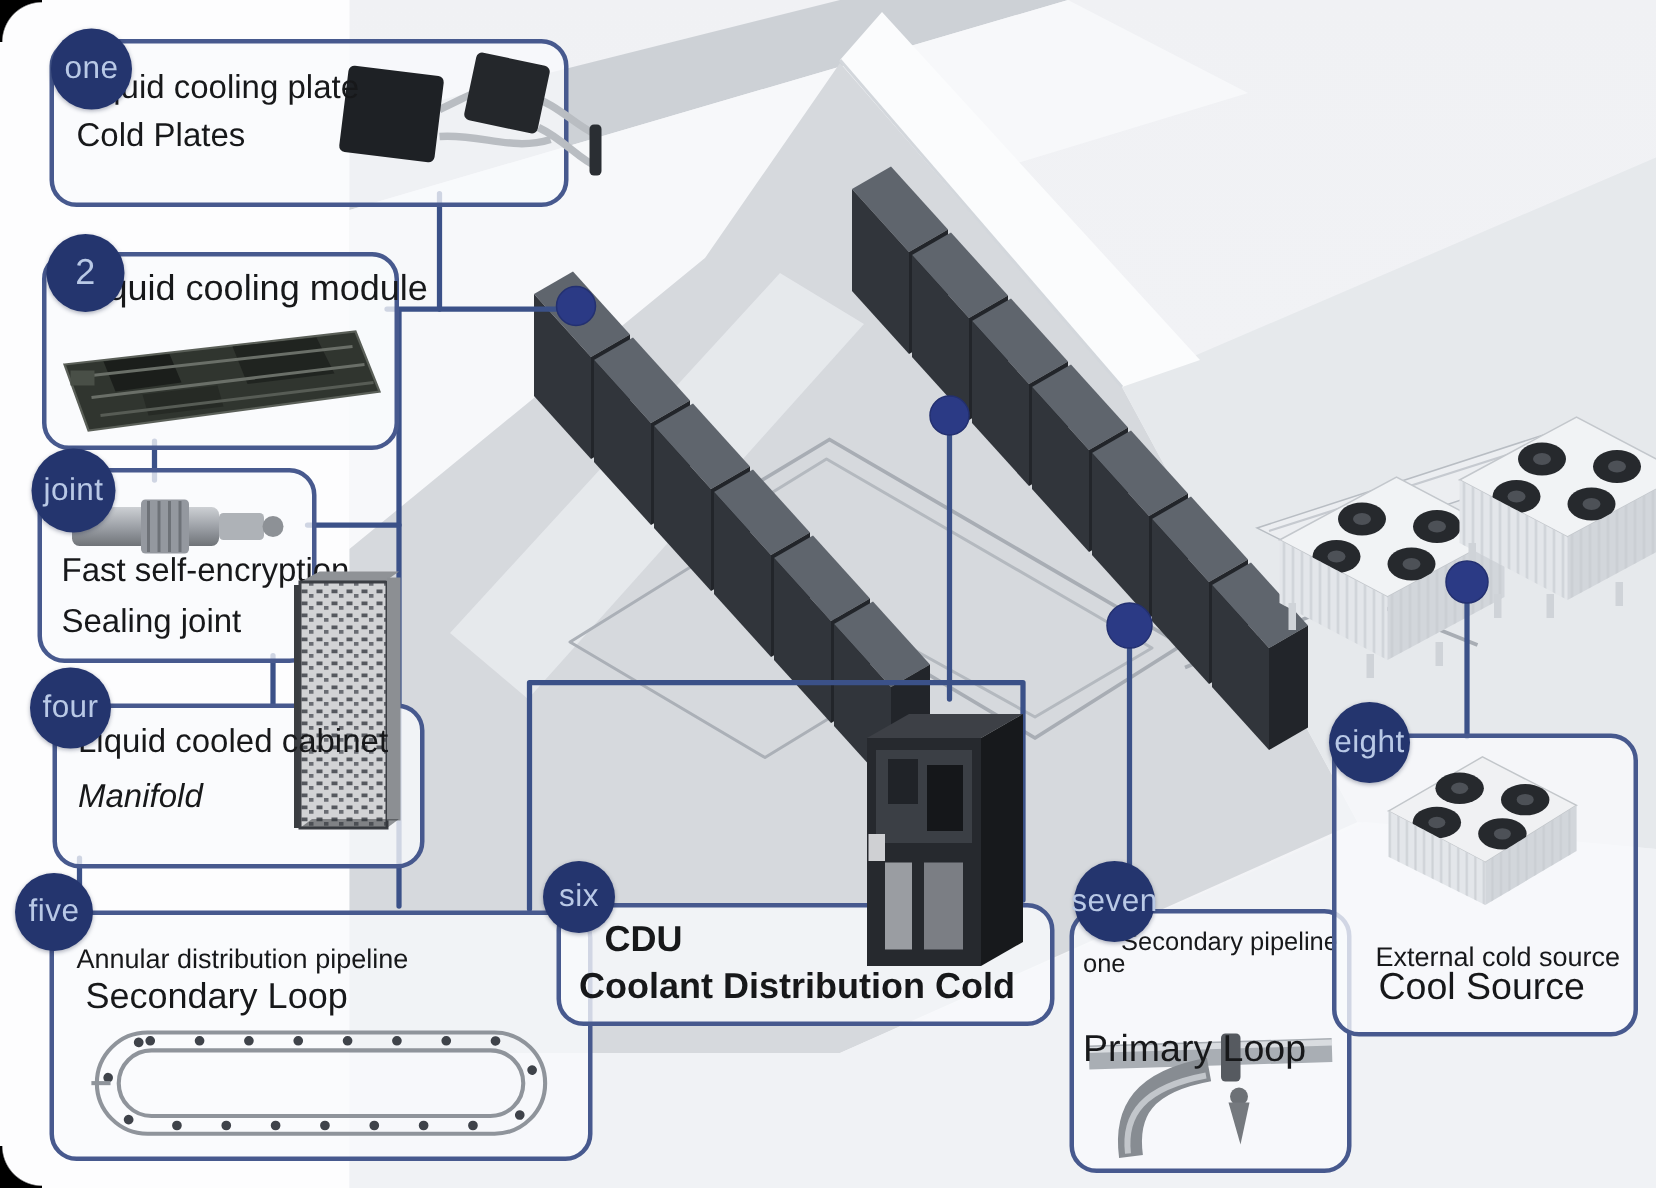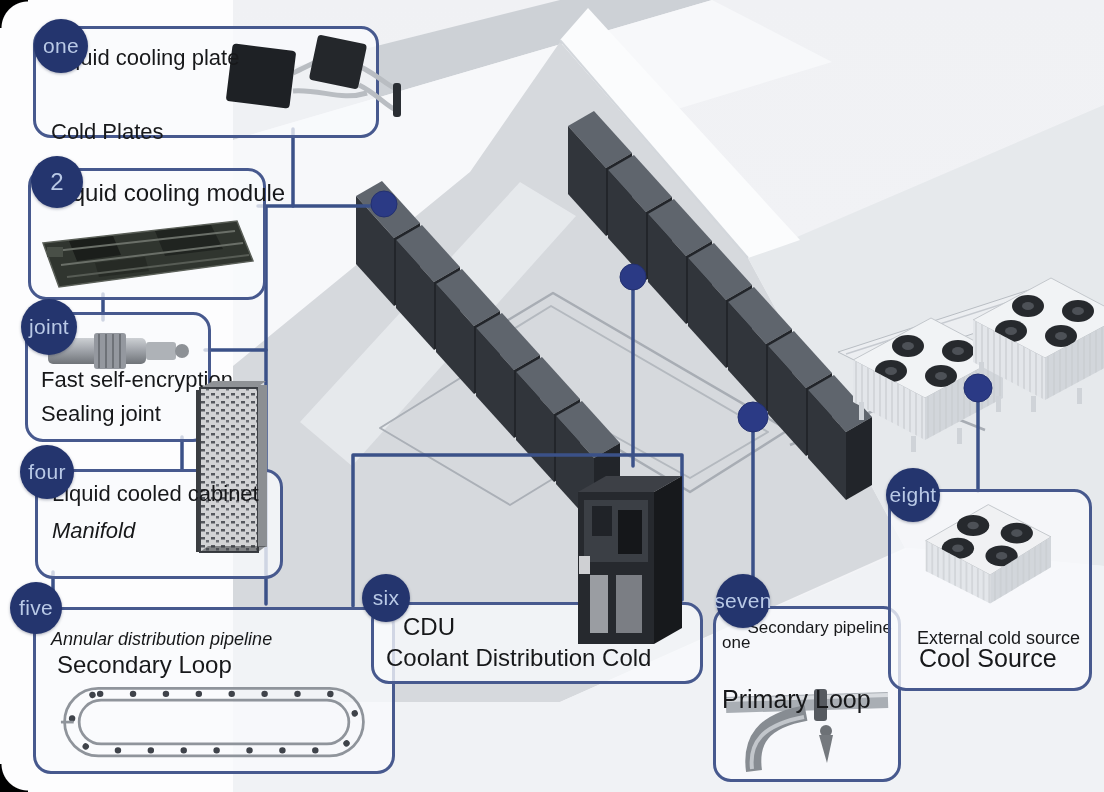--- a/index.html
+++ b/index.html
@@ -16,21 +16,21 @@
   }
   .badge{
     position:absolute;z-index:40;background:#24356e;color:#b9c9e6;
     border-radius:50%;display:flex;align-items:center;justify-content:center;
     font-size:21px;white-space:nowrap;overflow:visible;letter-spacing:.3px;
     box-shadow:0 1px 3px rgba(20,30,60,.35);
   }
   .lbl{position:absolute;white-space:nowrap;color:#17181a;z-index:22;}
   .t-xl{font-size:24px;}
   .t-lg{font-size:22px;}
-  .t-md{font-size:18px;font-style:italic;}
+  .t-md{font-size:18px;}
   .t-sm{font-size:17px;}
   .glabel{position:absolute;white-space:nowrap;color:#17181a;z-index:40;}
   .corner{position:absolute;width:28px;height:28px;z-index:60;}
   .corner.tl{left:0;top:0;background:radial-gradient(circle at 100% 100%, rgba(0,0,0,0) 26px, #000 27px);}
   .corner.bl{left:0;top:764px;background:radial-gradient(circle at 100% 0%, rgba(0,0,0,0) 26px, #000 27px);}
 </style>
 </head>
 <body>
 
 <div id="stage">
@@ -130,21 +130,21 @@
     <g fill="#2b3a85" stroke="#233070" stroke-width="1">
       <circle cx="384" cy="204" r="13"></circle>
       <circle cx="633" cy="277" r="13"></circle>
       <circle cx="753" cy="417" r="15"></circle>
       <circle cx="978" cy="388" r="14"></circle>
     </g>
   </svg>
 
   <div class="box" style="left:33px;top:26px;width:340px;height:106px;">
     <div class="lbl t-lg" style="left:15px;top:16px;">Liquid cooling plate</div>
-    <div class="lbl t-lg" style="left:15px;top:48px;margin-top:42px;">Cold Plates</div>
+    <div class="lbl t-lg" style="left:15px;top:48px;">Cold Plates</div>
     <svg width="200" height="104" viewBox="0 0 200 104" style="left:165px;top:2px;">
       <g fill="none" stroke="#b9bdc2" stroke-width="5">
         <path d="M92,42 C118,30 132,20 152,23"></path>
         <path d="M92,60 C120,58 140,70 166,62"></path>
         <path d="M150,32 C170,38 182,52 195,58"></path>
         <path d="M158,54 C175,62 186,76 197,80"></path>
       </g>
       <rect x="28" y="16" width="64" height="58" rx="4" fill="#1e2125" transform="rotate(7 60 45)"></rect>
       <rect x="112" y="8" width="50" height="46" rx="4" fill="#24272b" transform="rotate(12 137 31)"></rect>
       <rect x="192" y="52" width="8" height="34" rx="3" fill="#2a2e33"></rect>
@@ -197,21 +197,21 @@
     <div class="lbl t-md" style="left:15px;top:19px;">Annular distribution pipeline</div>
     <div class="lbl t-xl" style="left:21px;top:41px;">Secondary Loop</div>
     <svg width="332" height="82" viewBox="0 0 336 90" style="left:12px;top:72px;">
       <rect x="4" y="7" width="328" height="74" rx="37" fill="none" stroke="#8f949b" stroke-width="3"></rect>
       <rect x="20" y="20" width="296" height="48" rx="24" fill="none" stroke="#8f949b" stroke-width="3"></rect>
       <rect x="12" y="13" width="312" height="62" rx="31" fill="none" stroke="#3f434a" stroke-width="7" stroke-dasharray="0.1 36" stroke-linecap="round"></rect>
       <line x1="0" y1="44" x2="14" y2="44" stroke="#8f949b" stroke-width="3"></line>
     </svg>
   </div>
 
-  <div class="box" style="left:371px;top:602px;width:326px;height:76px;">
+  <div class="box" style="left:371px;top:602px;width:326px;height:76px;font-weight:bold;">
     <div class="lbl t-xl" style="left:29px;top:8px;">CDU</div>
     <div class="lbl t-xl" style="left:12px;top:39px;">Coolant Distribution Cold</div>
   </div>
 
   <div class="box" style="left:713px;top:606px;width:182px;height:170px;">
     <div class="lbl t-sm" style="right:6px;top:9px;left:auto;">Secondary pipeline</div>
     <div class="lbl t-sm" style="left:6px;top:24px;">one</div>
     <div class="lbl" style="left:6px;top:40px;font-size:25px;margin-top:36px;">Primary Loop</div>
     <svg width="162" height="88" viewBox="0 0 162 88" style="left:10px;top:76px;">
       <line x1="0" y1="20" x2="162" y2="15" stroke="#a9aeb4" stroke-width="16"></line>

